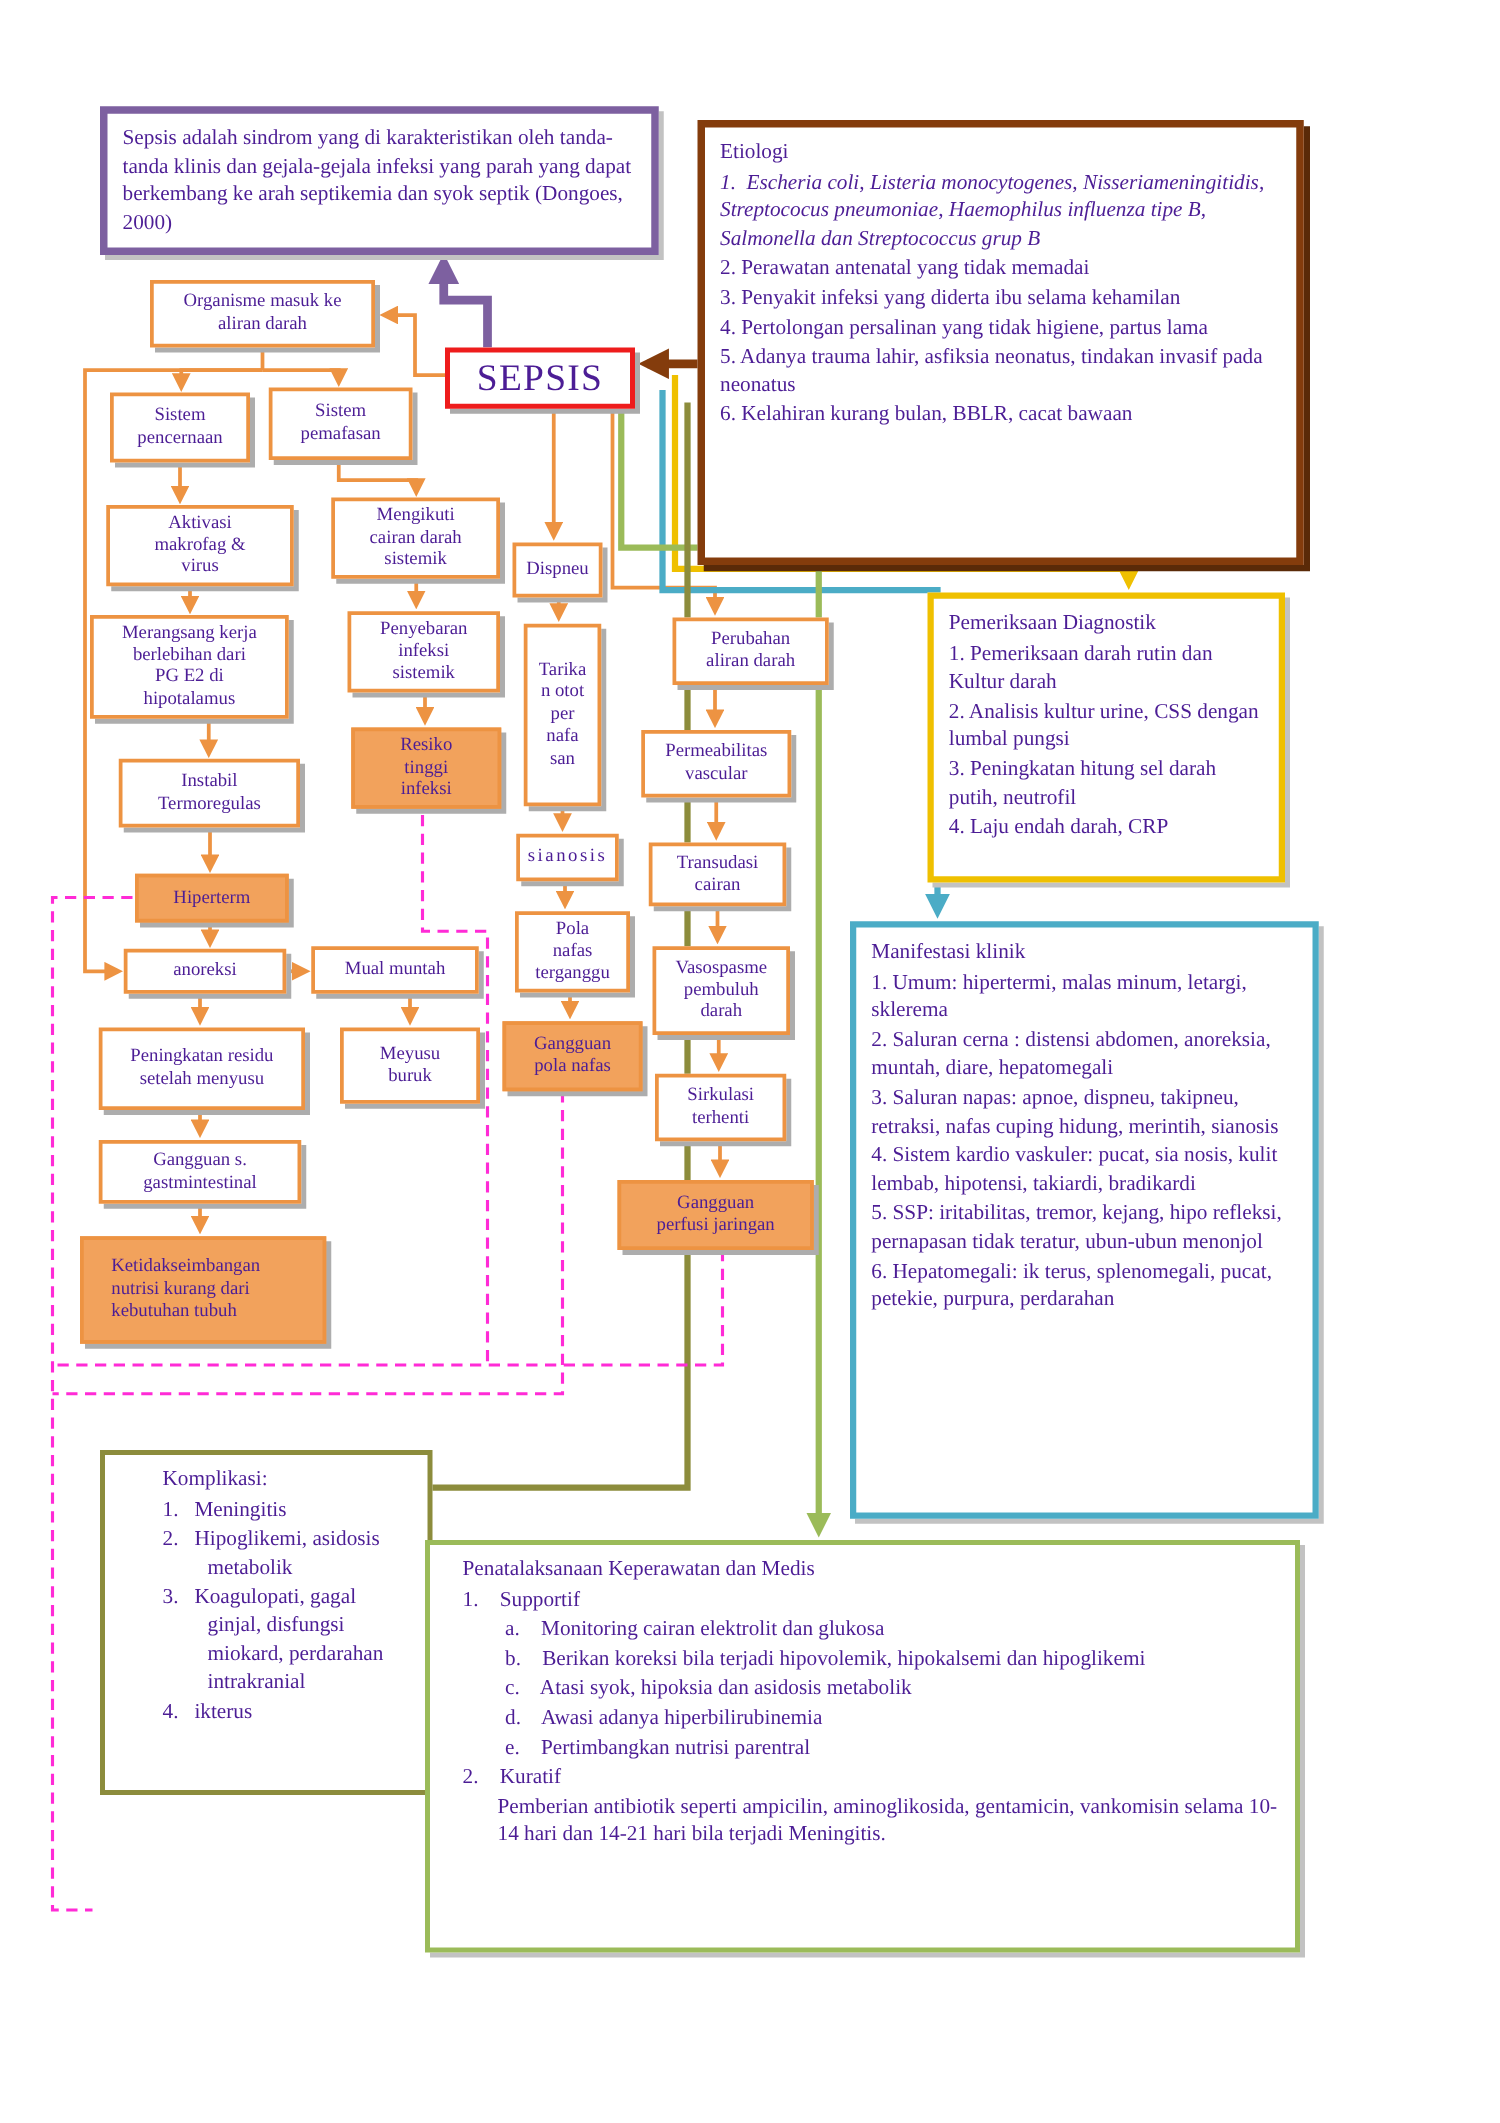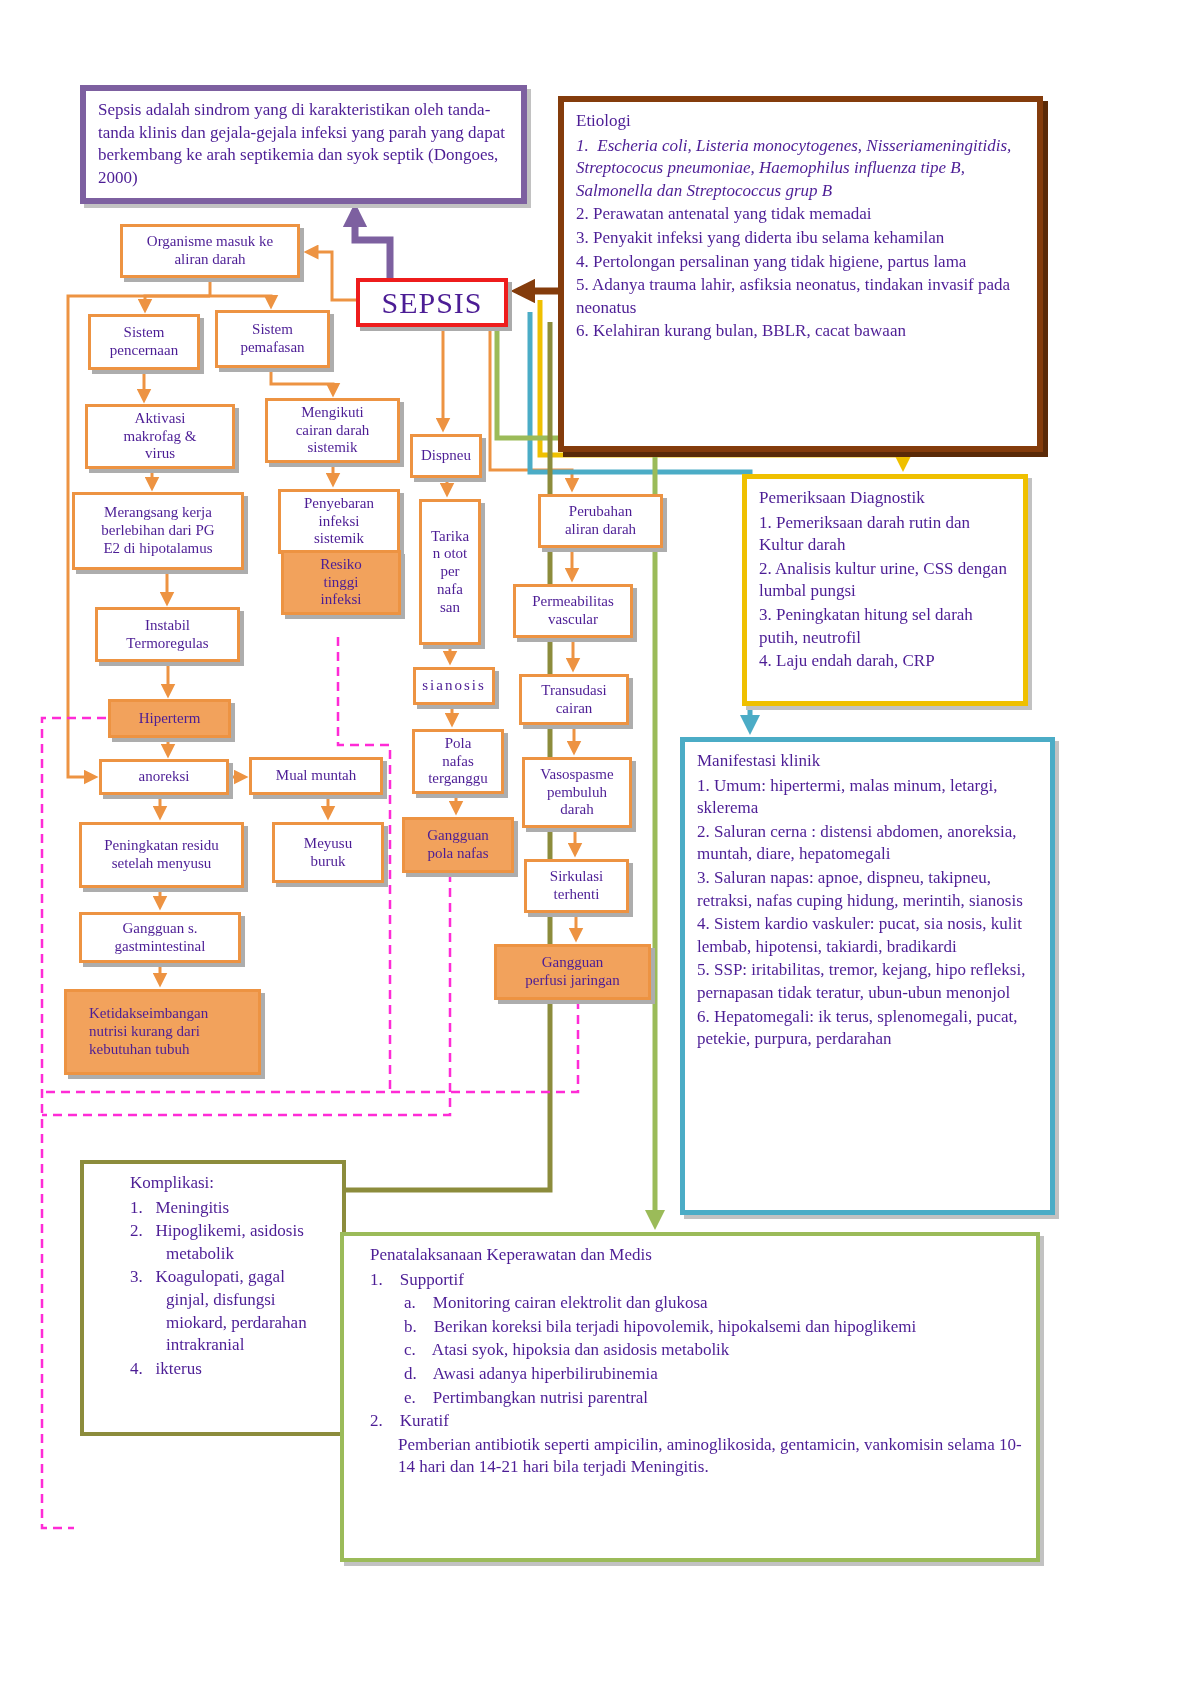--- a/index.html
+++ b/index.html
@@ -15,25 +15,25 @@
   .node.filled{background:#F2A25C;}
   .node.big-label{font-size:30px;letter-spacing:1px;}
 
   .n-organisme{left:120px;top:224px;width:180px;min-height:54px;}
   .n-sepsis{left:356px;top:278px;width:152px;min-height:44px;border:4px solid #EE1C1C;box-shadow:4px 4px 0 0 #ababab;}
   .n-pencernaan{left:88px;top:314px;width:112px;min-height:56px;}
   .n-pernafasan{left:215px;top:310px;width:115px;min-height:58px;}
   .n-aktivasi{left:85px;top:404px;width:150px;min-height:58px;}
   .n-mengikuti{left:265px;top:398px;width:135px;min-height:57px;}
   .n-dispneu{left:410px;top:434px;width:72px;min-height:44px;}
-  .n-merangsang{left:72px;top:492px;width:172px;min-height:78px;}
+  .n-merangsang{left:72px;top:492px;width:159px;min-height:78px;}
   .n-penyebaran{left:278px;top:489px;width:122px;min-height:56px;}
   .n-tarikan{left:419px;top:499px;width:62px;min-height:146px;}
   .n-perubahan{left:538px;top:494px;width:125px;min-height:54px;}
-  .n-resiko{left:281px;top:550px;width:120px;min-height:54px;}
+  .n-resiko{left:281px;top:582px;width:120px;min-height:54px;}
   .n-permeabilitas{left:513px;top:584px;width:120px;min-height:54px;}
   .n-instabil{left:95px;top:607px;width:145px;min-height:55px;}
   .n-sianosis{left:413px;top:667px;width:82px;min-height:38px;letter-spacing:2px;}
   .n-transudasi{left:519px;top:674px;width:110px;min-height:51px;}
   .n-hiperterm{left:108px;top:699px;width:123px;min-height:39px;}
   .n-polanafas{left:412px;top:729px;width:92px;min-height:54px;}
   .n-vasospasme{left:522px;top:757px;width:110px;min-height:71px;}
   .n-anoreksi{left:99px;top:759px;width:130px;min-height:36px;}
   .n-mual{left:249px;top:757px;width:134px;min-height:38px;}
   .n-gangguanpola{left:402px;top:817px;width:112px;min-height:56px;}

